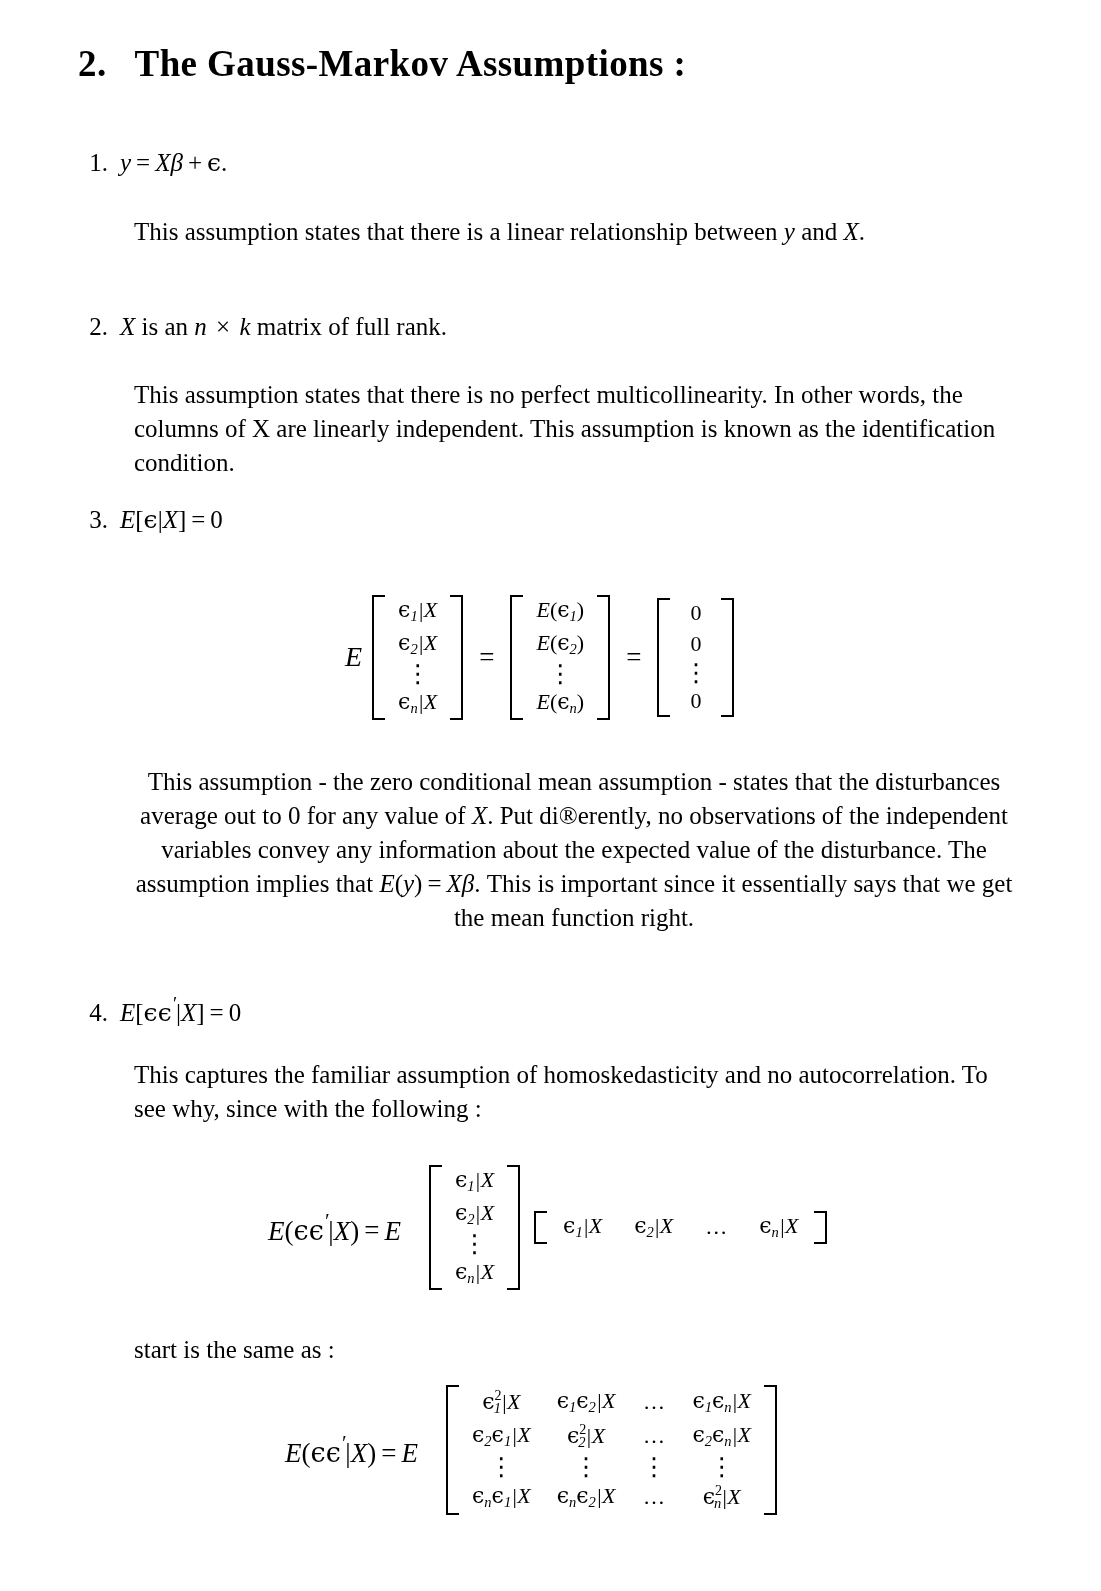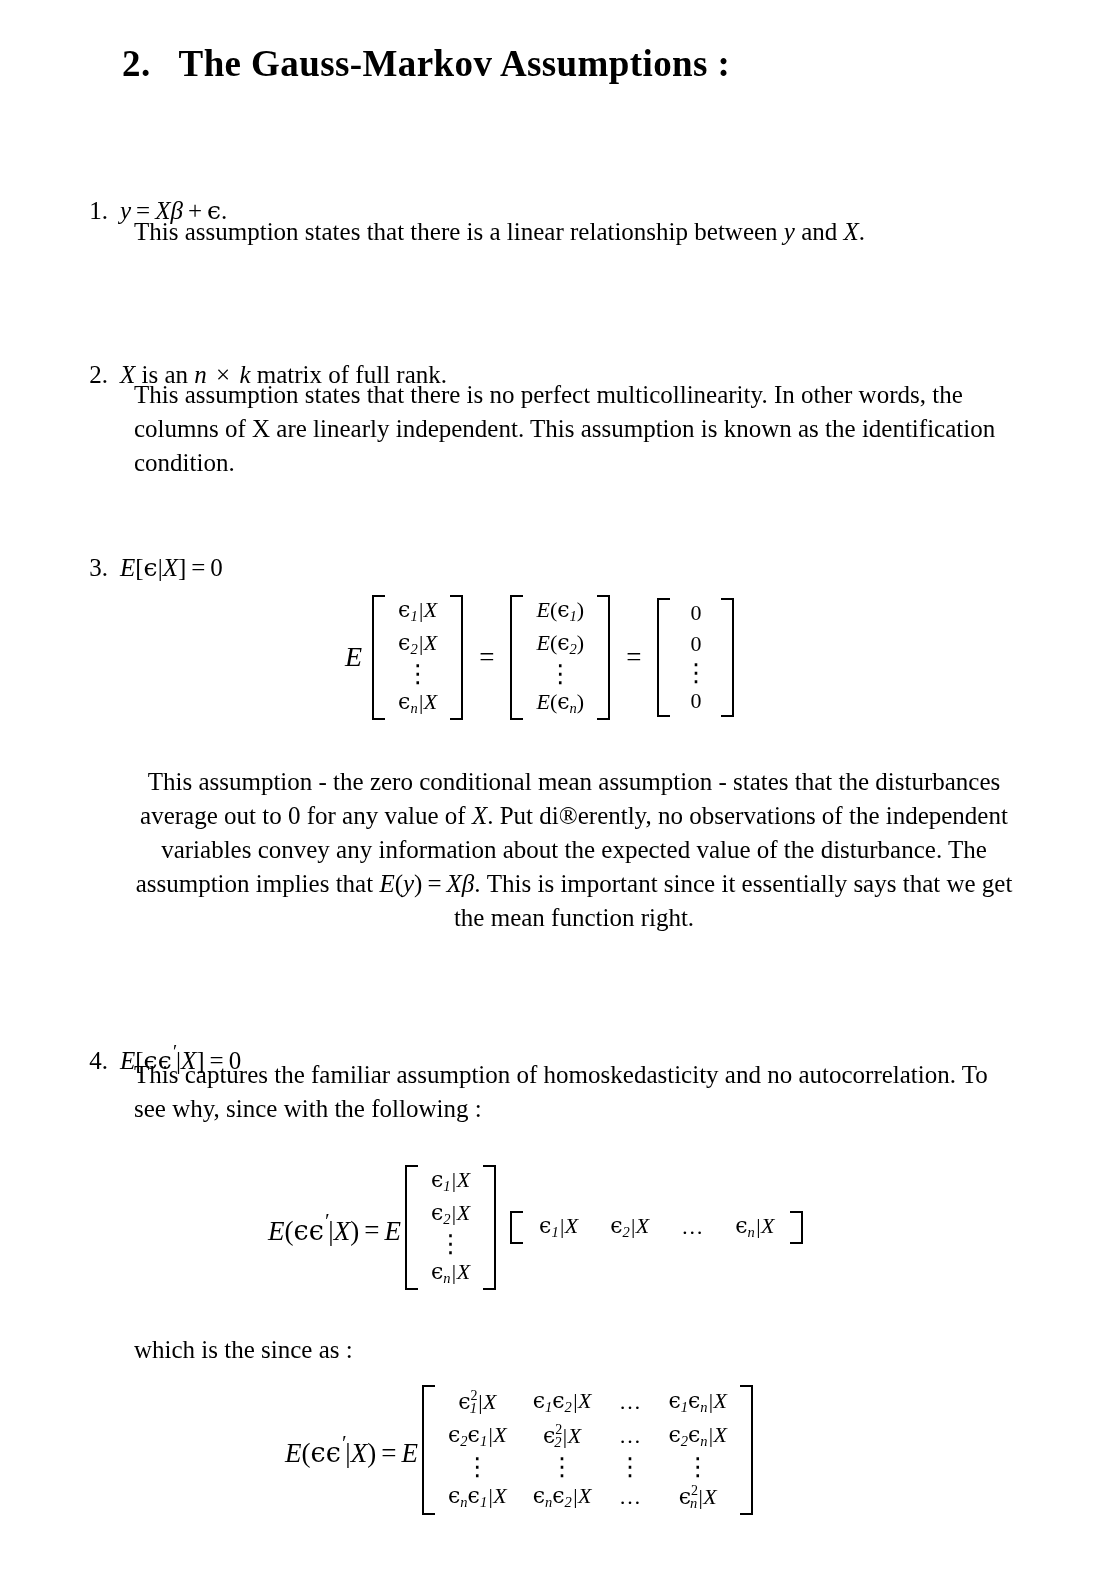--- a/index.html
+++ b/index.html
@@ -25,21 +25,20 @@
 
   
   .doc-title {
     position: absolute;
     left: 78px;
     top: 42px;
     font-size: 37px;
     font-weight: bold;
     letter-spacing: 0.4px;
     white-space: nowrap;
-    margin-left: 44px;
   }
   .doc-title .num {
     display: inline-block;
     margin-right: 28px;
   }
 
   
   .item {
     position: absolute;
     left: 78px;
@@ -52,21 +51,20 @@
   }
   .item-num {
     width: 42px;
     flex: 0 0 42px;
     text-align: right;
     padding-right: 12px;
     box-sizing: border-box;
   }
   .item-body {
     flex: 1 1 auto;
-    margin-top: 48px;
   }
   .para {
     position: absolute;
     left: 134px;
     width: 880px;
     font-size: 25px;
     line-height: 1.36;
     text-align: left;
   }
 
@@ -94,21 +92,21 @@
   
   .eq {
     position: absolute;
     display: flex;
     align-items: center;
     font-size: 25px;
   }
   .eq-lhs {
     white-space: nowrap;
     font-size: 27px;
-    padding-right: 4px;
+    padding-right: 28px;
   }
   .eqsign {
     font-size: 27px;
     padding: 0 16px;
   }
   .bigE {
     font-style: italic;
     font-size: 28px;
     padding-right: 10px;
   }
@@ -320,21 +318,21 @@
           <span class="mcell"><span class="msym">ϵ</span><span class="sub">1</span><span class="mi">|X</span></span>
           <span class="mcell"><span class="msym">ϵ</span><span class="sub">2</span><span class="mi">|X</span></span>
           <span class="mcell ldots"></span>
           <span class="mcell"><span class="msym">ϵ</span><span class="sub">n</span><span class="mi">|X</span></span>
         </span>
       </span>
       <span class="brk brk-r"></span>
     </span>
   </div>
 
-  <div class="para" style="top:1333px;">which is the since as :</div>
+  <div class="para" style="top:1333px;">start is the same as :</div>
 
   <div class="eq noselect" style="left:285px; top:1385px;">
     <span class="eq-lhs">
       <span class="mi">E</span>(<span class="msym">ϵ</span><span class="msym">ϵ</span><span class="prime">′</span>|<span class="mi">X</span>)<span class="op">=</span><span class="mi">E</span>
     </span>
 
     <span class="matrix">
       <span class="brk brk-l"></span>
       <span class="mgrid">
         <span class="mrow">

